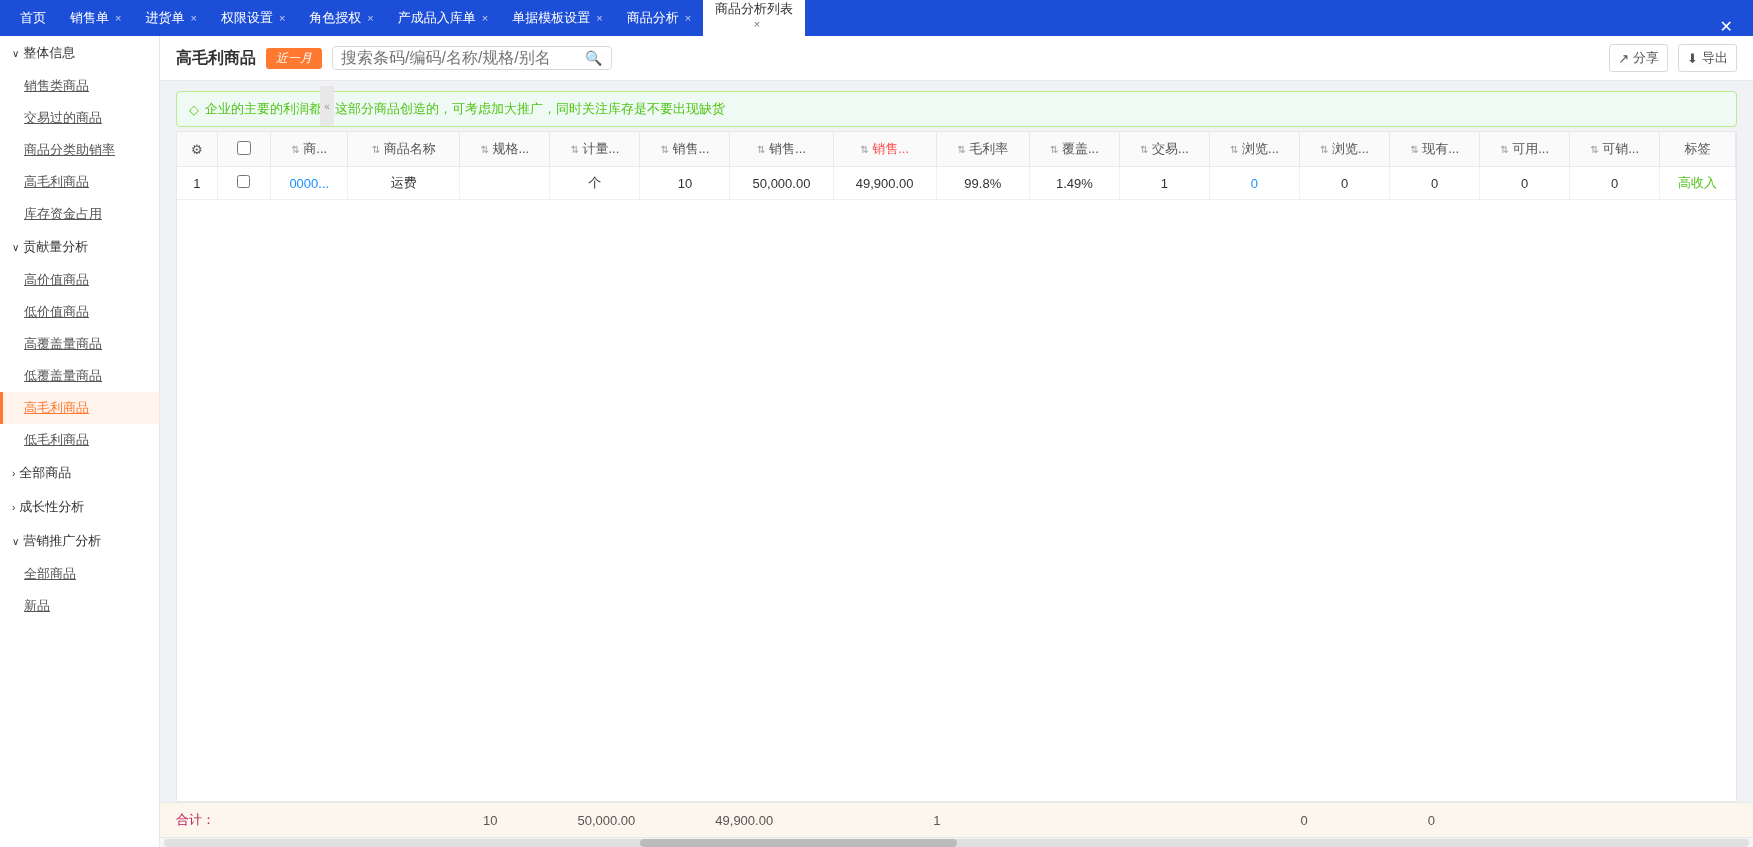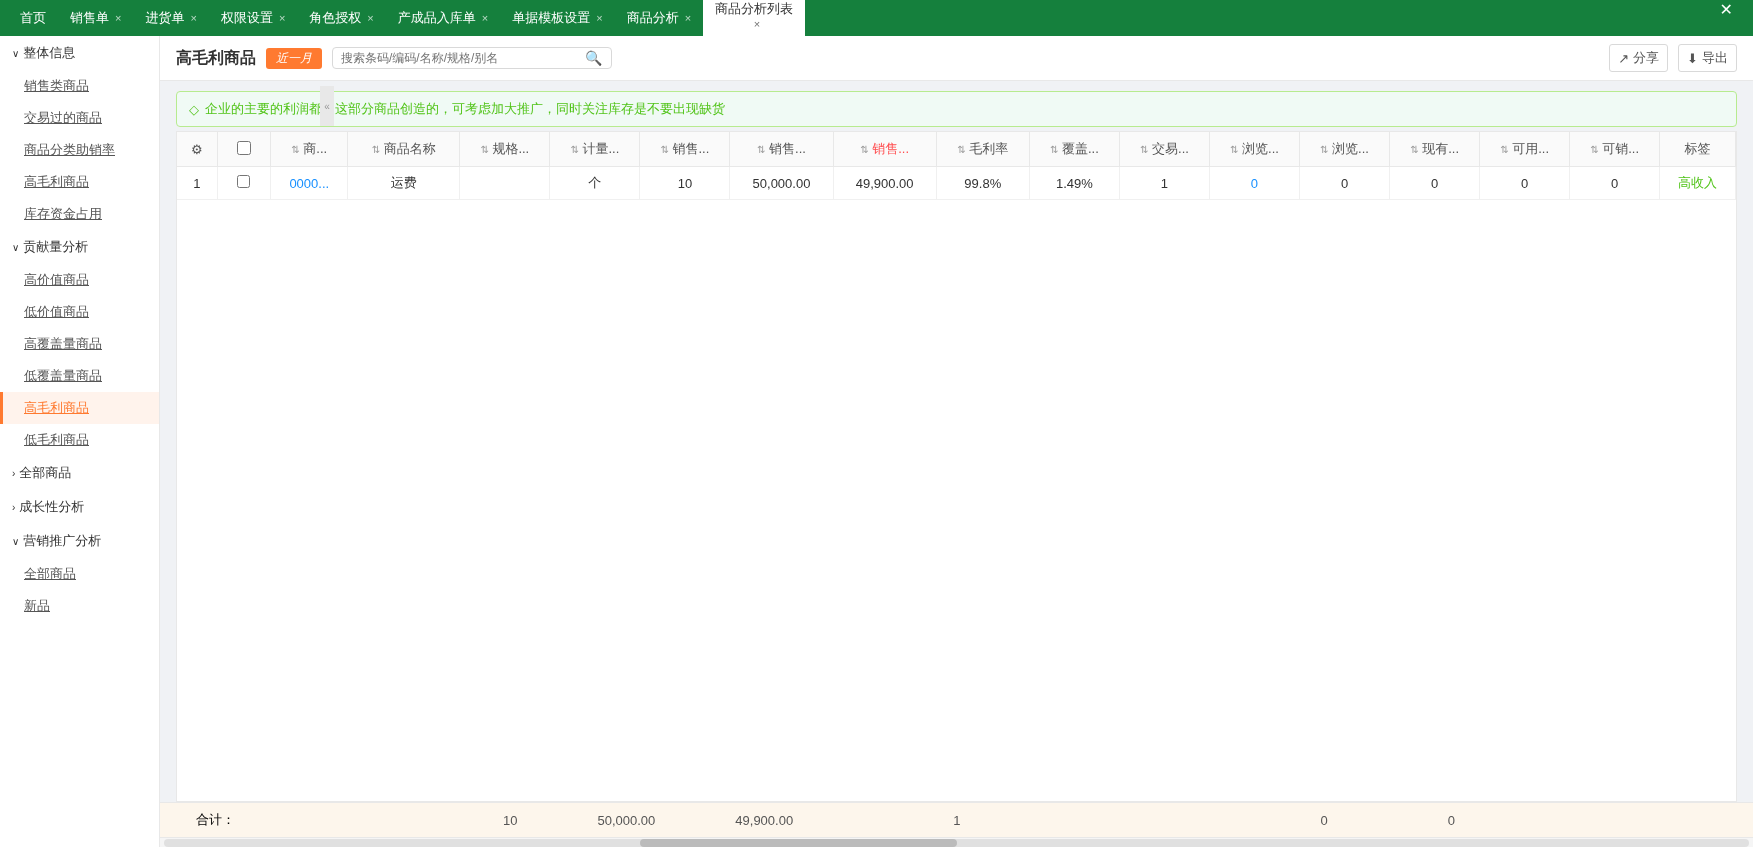--- a/index.html
+++ b/index.html
@@ -1,22 +1,22 @@
 <!DOCTYPE html>
 <html><head>
   <meta charset="utf-8">
   <style>
     * { box-sizing: border-box; margin: 0; padding: 0; font-family: "Microsoft YaHei", "PingFang SC", sans-serif; font-size: 13px; }
     body { background: #f5f5f5; overflow: hidden; }
 
     
     .top-nav {
       display: flex;
-      align-items: flex-start;
-      background: #15803d;
+      align-items: flex-end;
+      background: #1d4ed8;
       height: 36px;
       padding: 0 8px;
       color: #fff;
     }
     .top-nav .nav-item {
       padding: 0 12px;
       height: 36px;
       display: flex;
       align-items: center;
       cursor: pointer;
@@ -114,21 +114,21 @@
       align-items: center;
       border: 1px solid #d9d9d9;
       border-radius: 4px;
       padding: 2px 8px;
       flex: 1;
       max-width: 280px;
     }
     .search-box input {
       border: none;
       outline: none;
-      font-size: 12px;
+      font-size: 16px;
       width: 100%;
       color: #737373;
     }
     .search-icon { color: #999; font-size: 14px; cursor: pointer; }
     .header-spacer { flex: 1; }
     .action-btn {
       display: flex;
       align-items: center;
       gap: 4px;
       color: #555;
@@ -211,21 +211,21 @@
     .table-footer {
       background: #fdf6ec;
       border-top: 1px solid #e8e8e8;
       padding: 8px 16px;
       display: flex;
       align-items: center;
       gap: 8px;
       font-size: 12px;
       color: #555;
     }
-    .footer-label { color: #000000; margin-left: 20px; }
+    .footer-label { color: #be185d; }
     .footer-values {
       display: flex;
       gap: 80px;
       margin-left: 260px;
     }
 
     
     .scrollbar-area {
       height: 10px;
       background: #f5f5f5;

